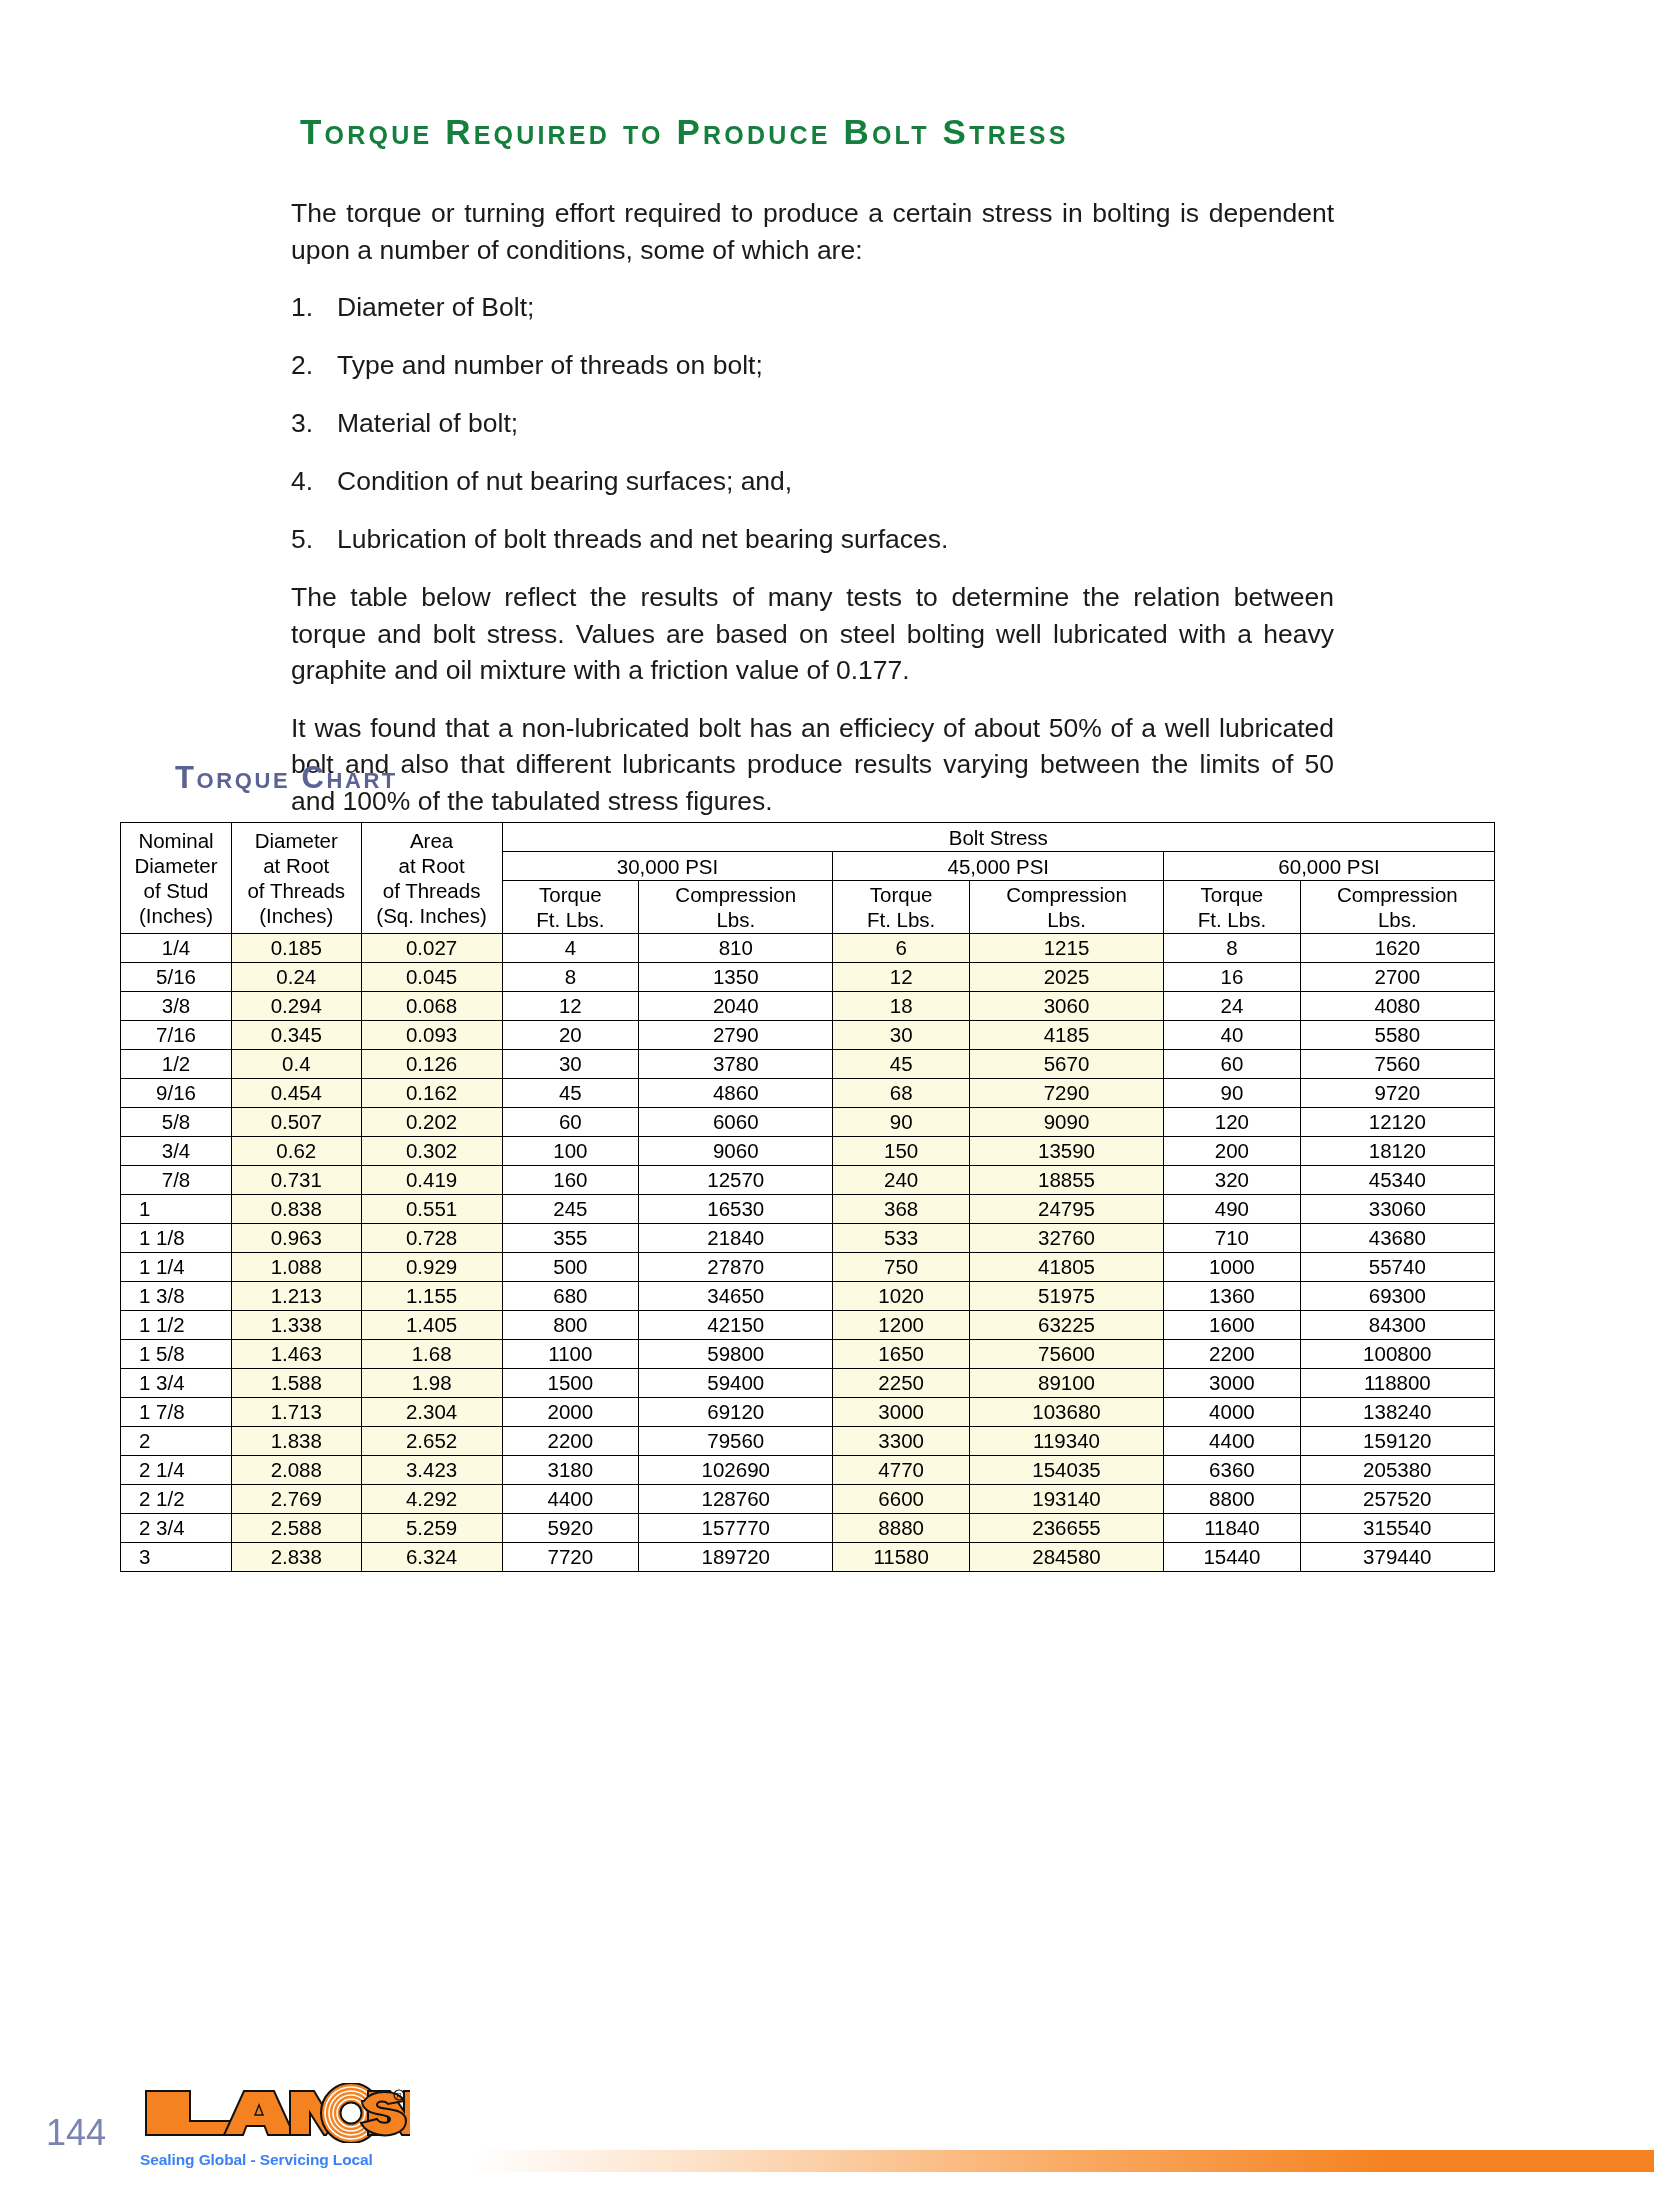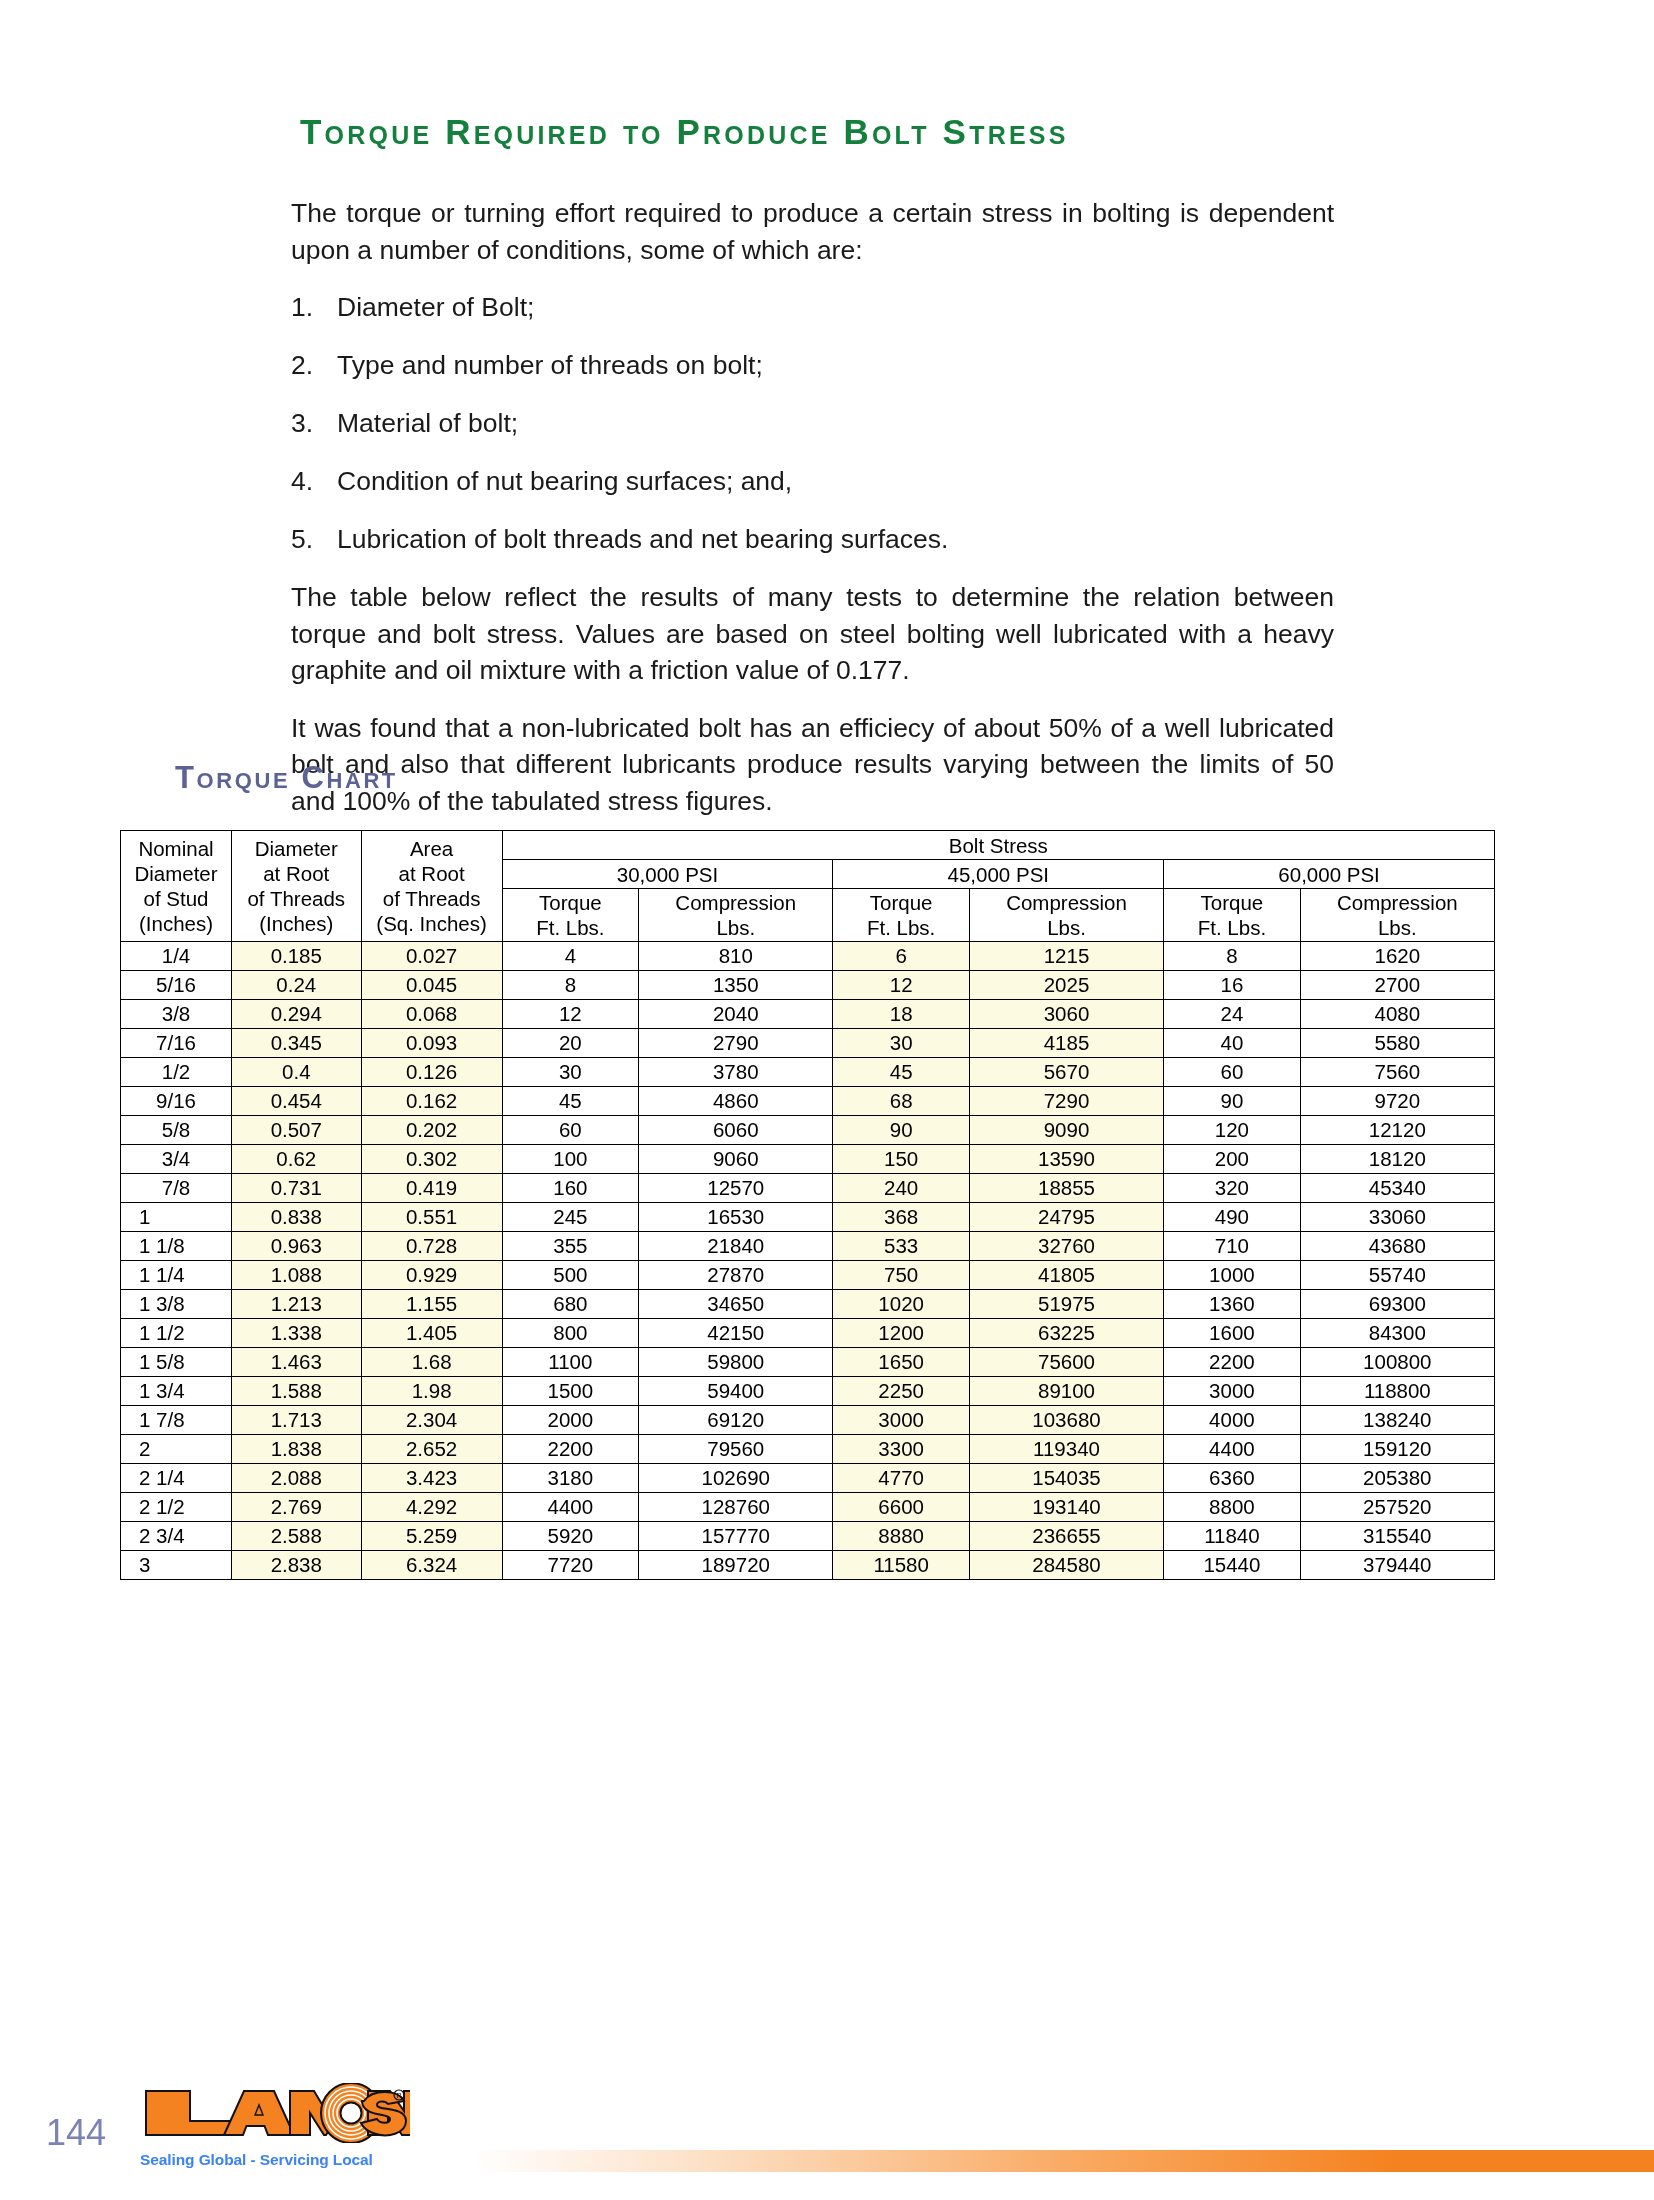--- a/index.html
+++ b/index.html
@@ -92,21 +92,20 @@
     top: 822px;
     width: 1375px;
   }
   table.torque {
     border-collapse: collapse;
     width: 100%;
     table-layout: fixed;
     font-size: 20.5px;
     color: #000;
     background: #000000;
-    margin-top: 8px;
   }
   table.torque td, table.torque th {
     border: 1.6px solid #000000;
     padding: 1px 4px;
     text-align: center;
     font-weight: normal;
     line-height: 24px;
     height: 26px;
     background: #ffffff;
   }

